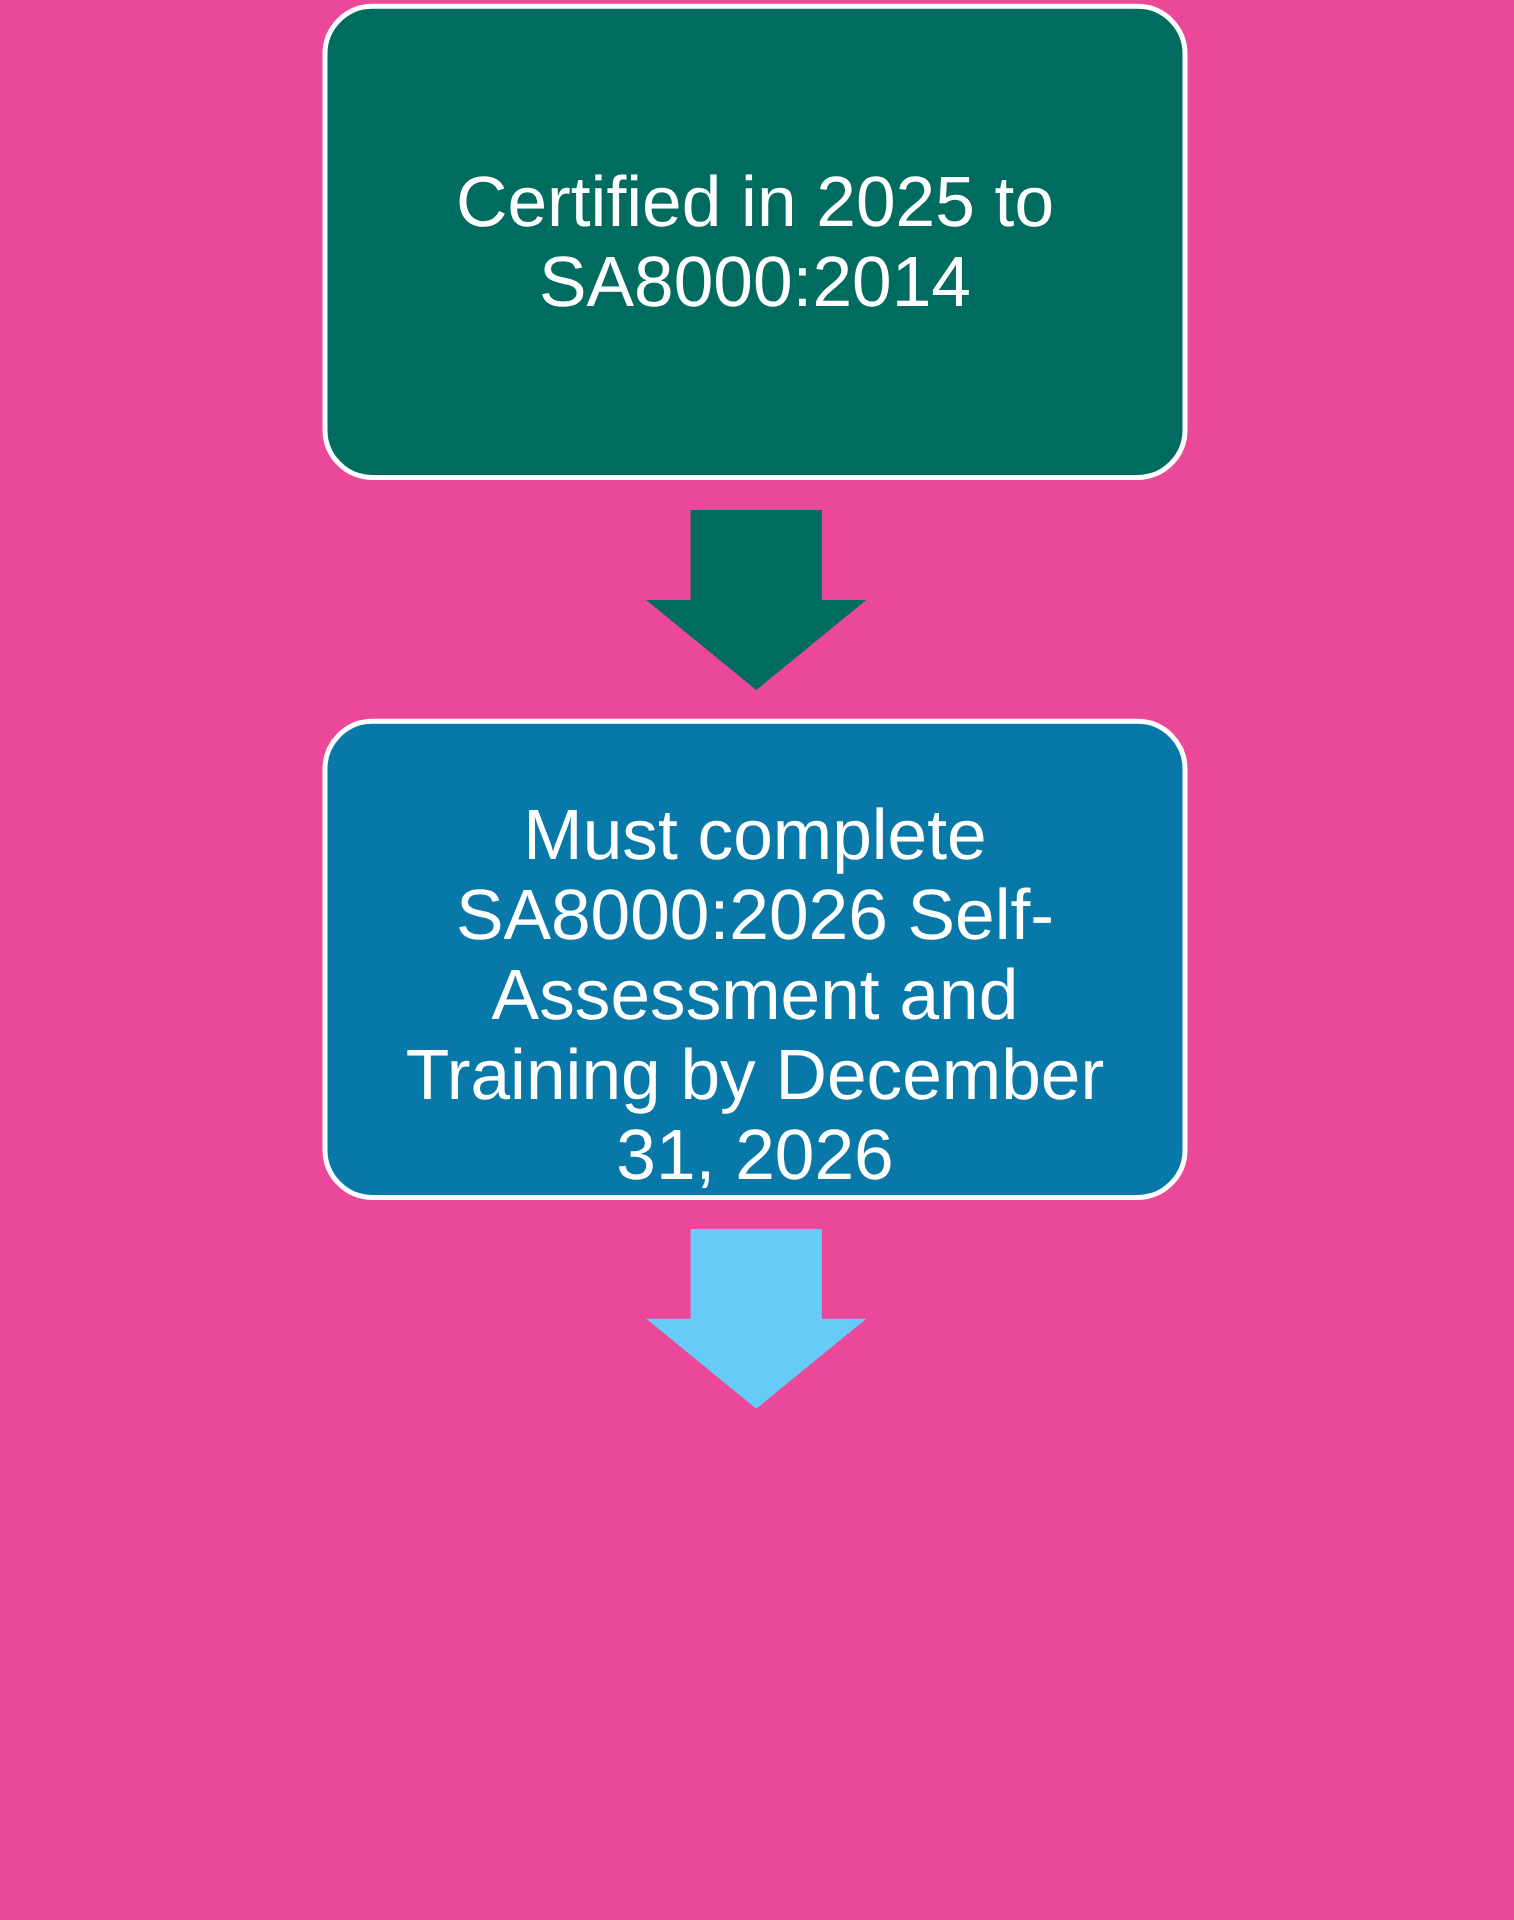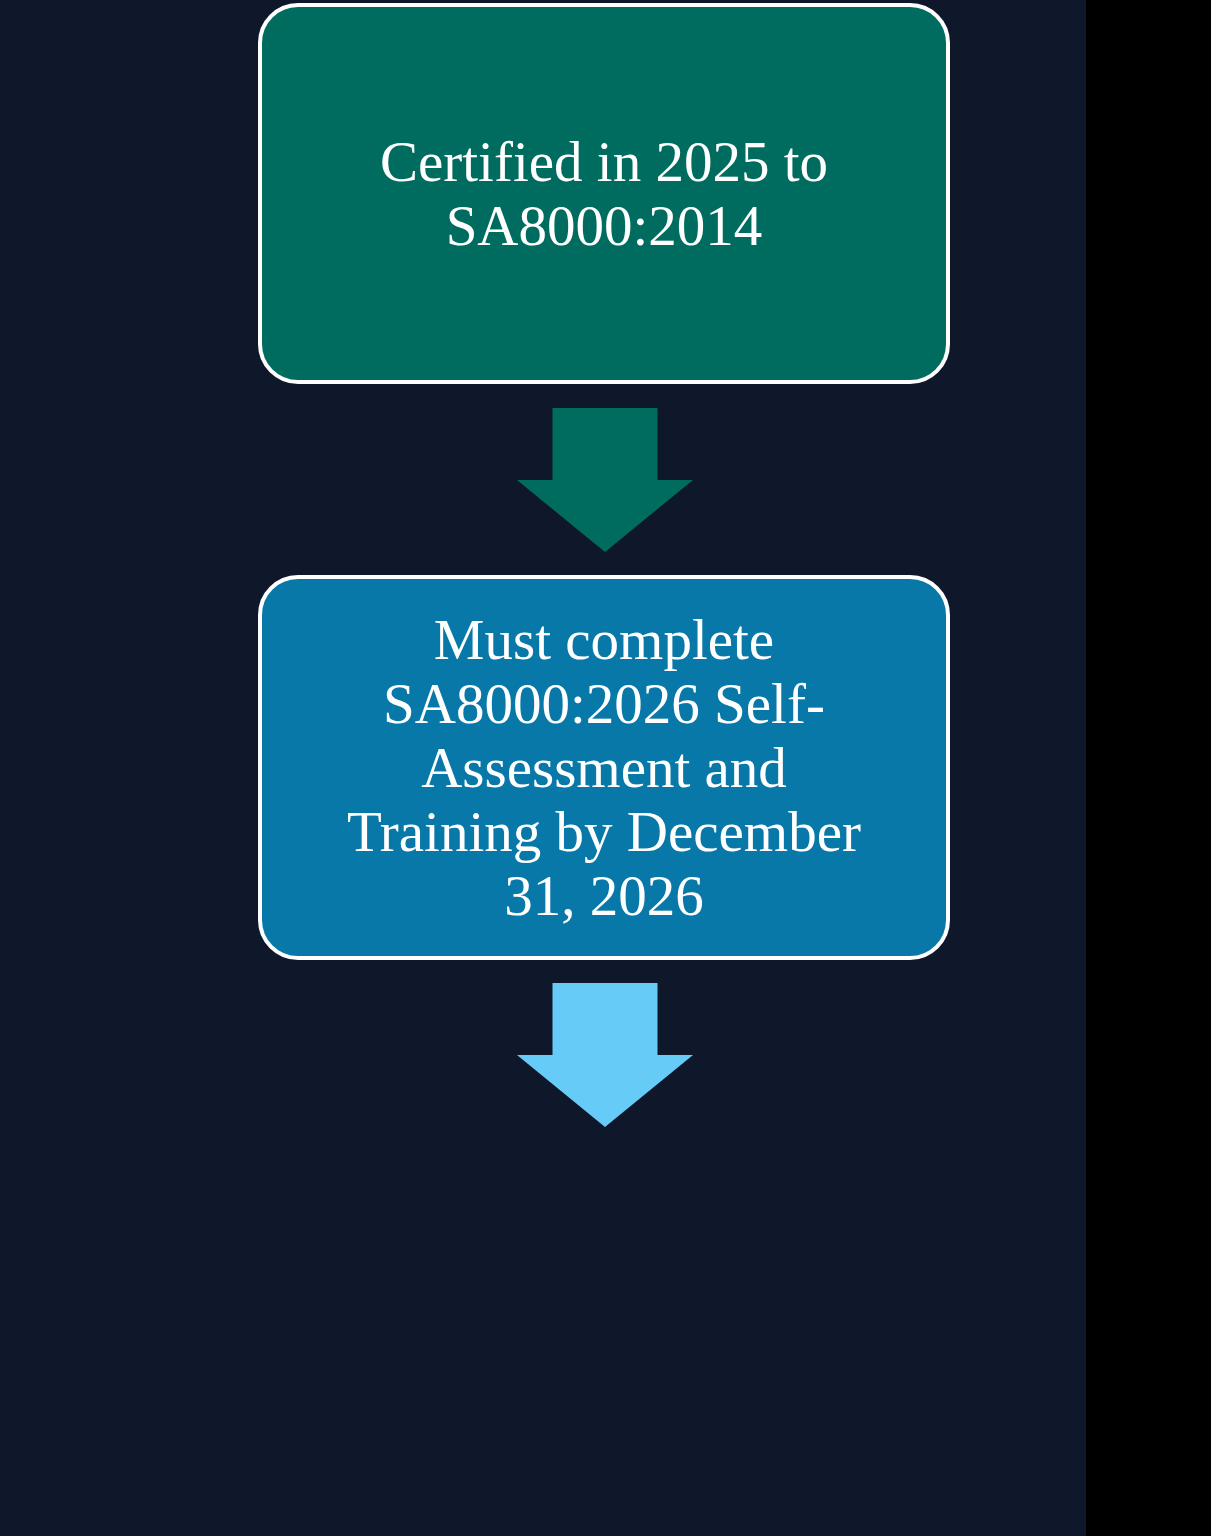--- a/index.html
+++ b/index.html
@@ -2,25 +2,25 @@
 <html><head>
 <meta charset="utf-8">
 <style>
   html, body {
     margin: 0;
     padding: 0;
     background: #000000;
   }
   .canvas {
     position: relative;
-    width: 1086px;
+    width: 1211px;
     height: 1536px;
-    background: #0f172a;
+    background: #ec4899;
     overflow: hidden;
-    font-family: Liberation Serif, serif;
+    font-family: Liberation Sans, sans-serif;
   }
   .flow-box {
     position: absolute;
     left: 258px;
     width: 692px;
     box-sizing: border-box;
     border: 4px solid #ffffff;
     border-radius: 40px;
     display: flex;
     align-items: center;
@@ -53,21 +53,21 @@
 
   <div class="flow-box box-step-1" style="background-color: rgb(0, 108, 95);">
     <div class="box-text">Certified in 2025 to
 SA8000:2014</div>
   </div>
 
   <svg class="flow-arrow arrow-1" viewBox="0 0 176 144" xmlns="http://www.w3.org/2000/svg">
     <polygon points="35.5,0 140.5,0 140.5,72 176,72 88,144 0,72 35.5,72" fill="#006C5F"></polygon>
   </svg>
 
-  <div class="flow-box box-step-2" style="background-color: rgb(8, 120, 168);">
+  <div class="flow-box box-step-2" style="background-color: rgb(8, 120, 168); align-items: flex-end;">
     <div class="box-text">Must complete
 SA8000:2026 Self-
 Assessment and
 Training by December
 31, 2026</div>
   </div>
 
   <svg class="flow-arrow arrow-2" viewBox="0 0 176 144" xmlns="http://www.w3.org/2000/svg">
     <polygon points="35.5,0 140.5,0 140.5,72 176,72 88,144 0,72 35.5,72" fill="#66CCF7"></polygon>
   </svg>

